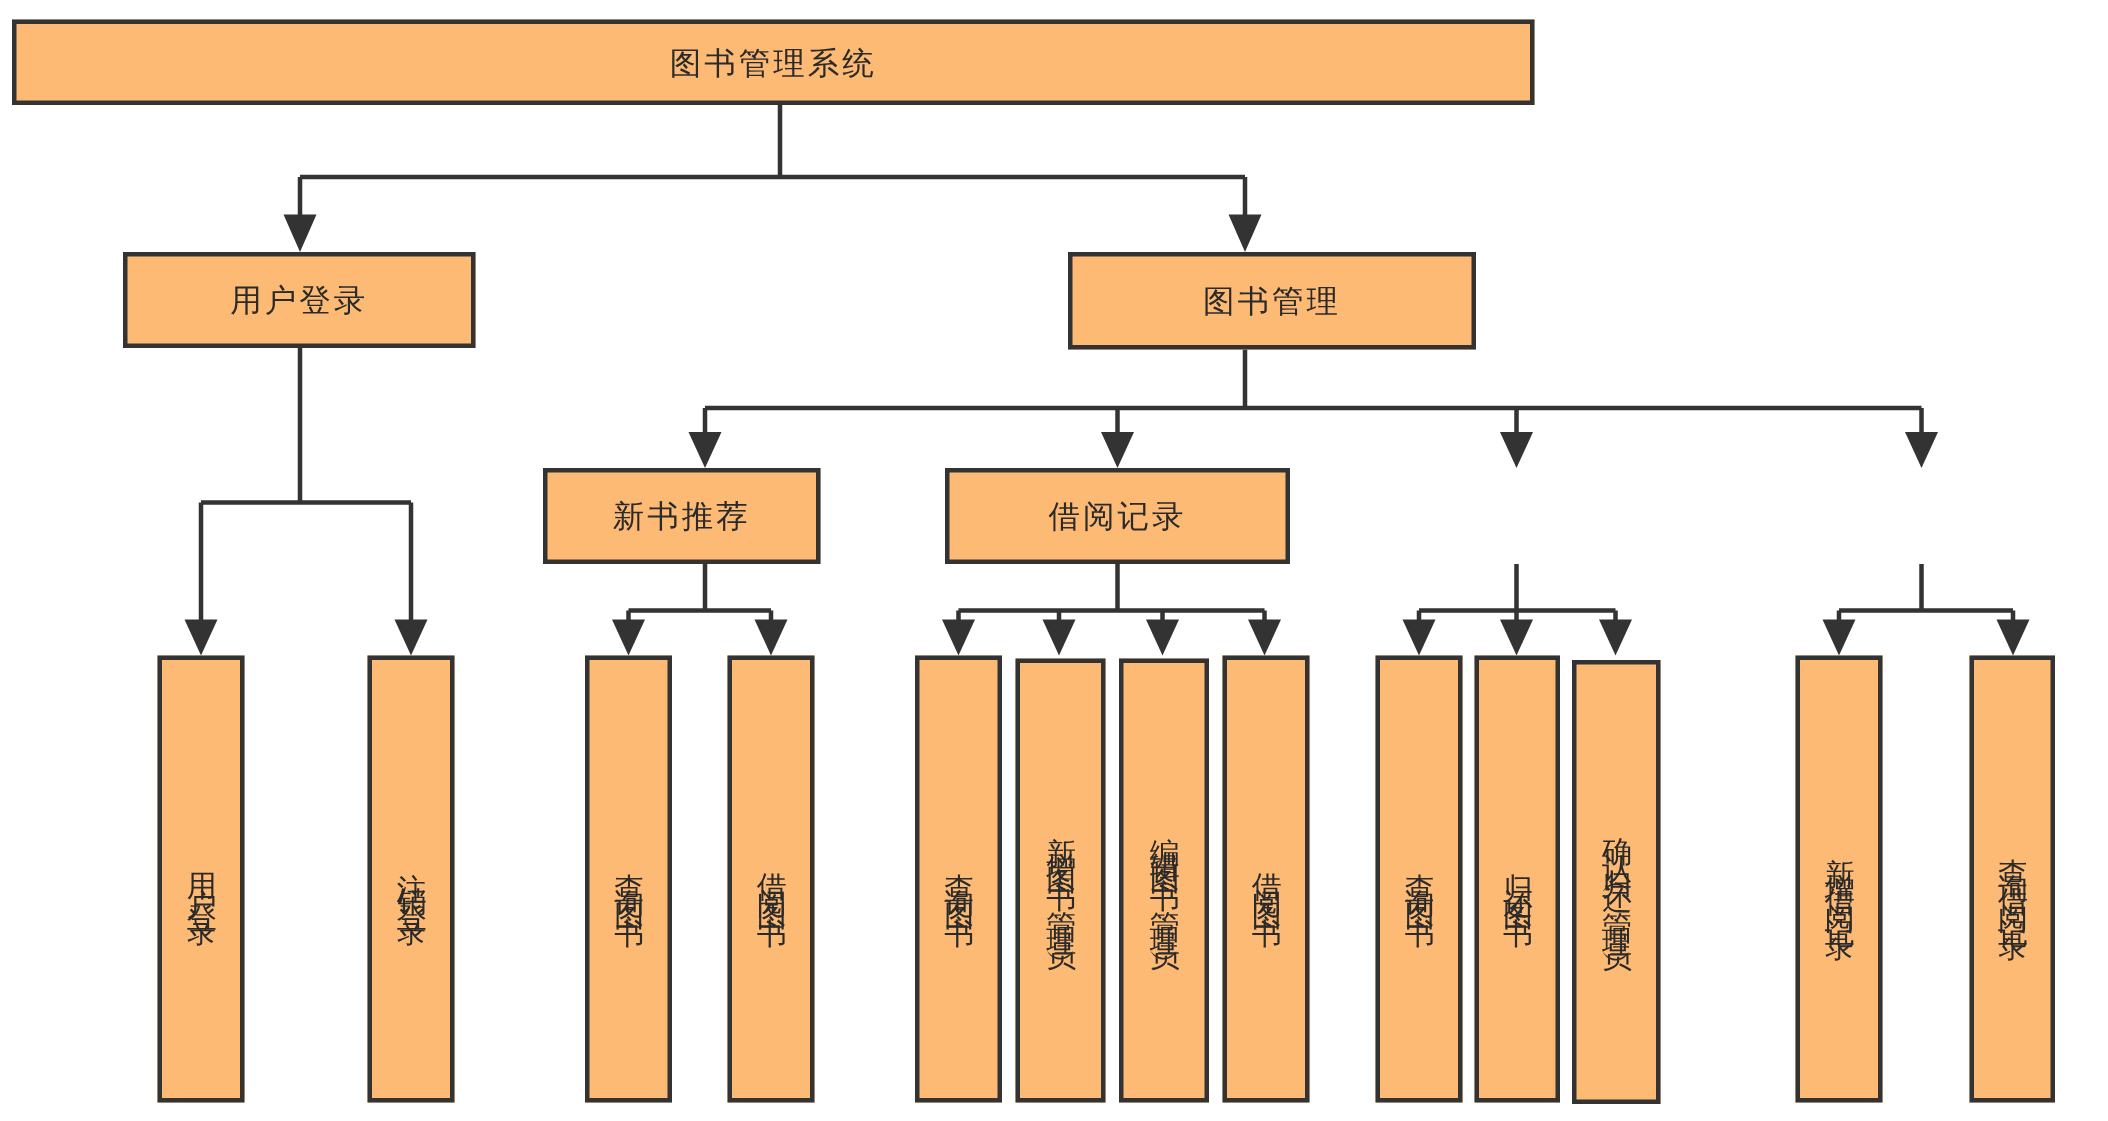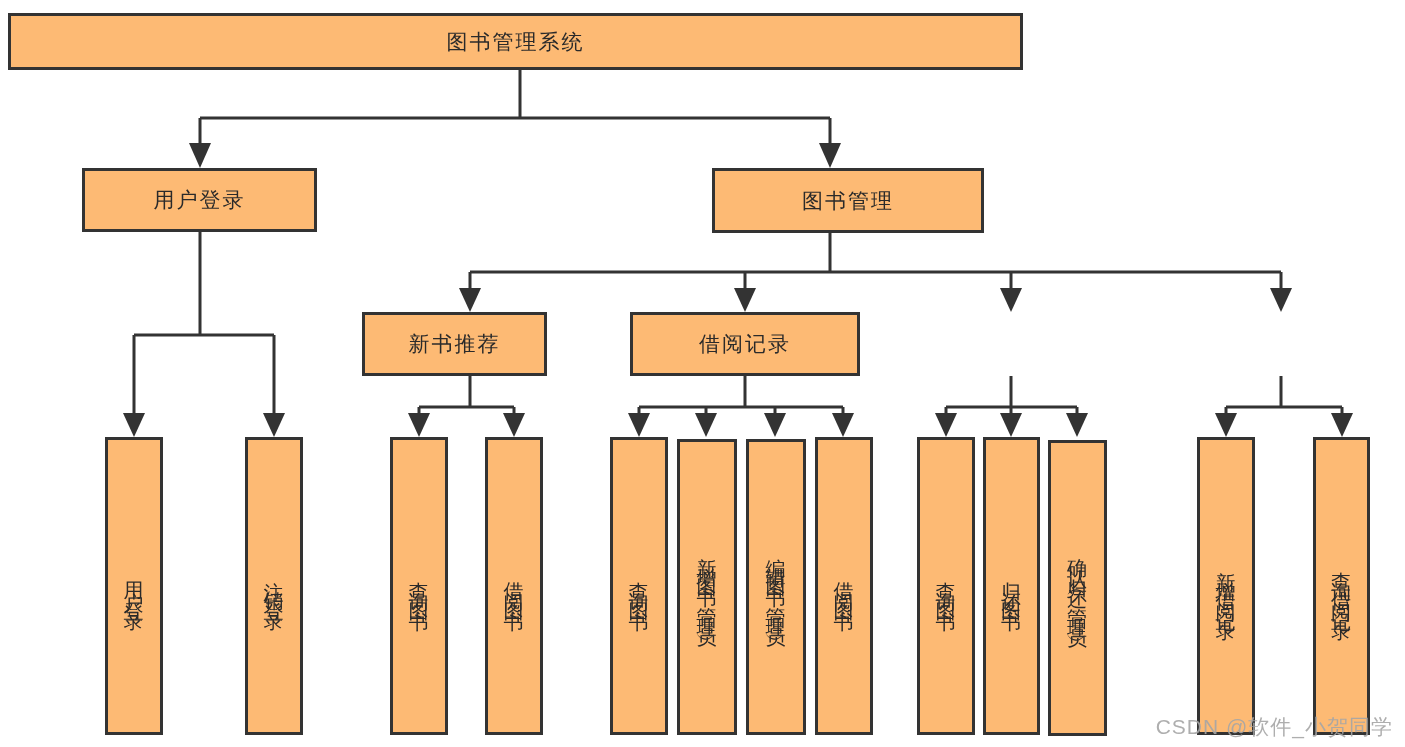--- a/index.html
+++ b/index.html
@@ -144,15 +144,14 @@
     <span class="vtext">确认归还（管理员）</span>
   </div>
 
   <div class="node leaf" style="left:1197px;top:437px;width:58px;height:298px">
     <span class="vtext">新增借阅记录</span>
   </div>
   <div class="node leaf" style="left:1313px;top:437px;width:57px;height:298px">
     <span class="vtext">查询借阅记录</span>
   </div>
 
-  <div class="watermark">CSDN @软件_小贺同学</div>
 
 </div>
 
 </body></html>

